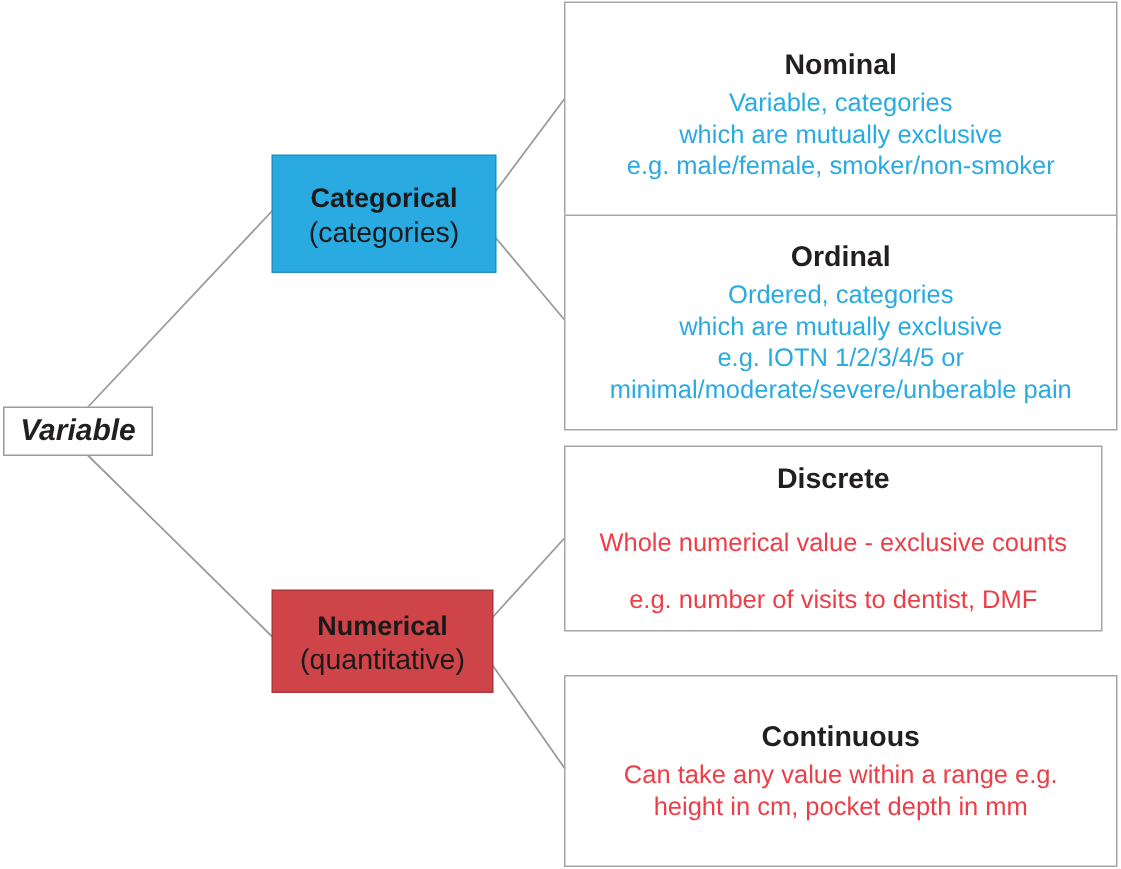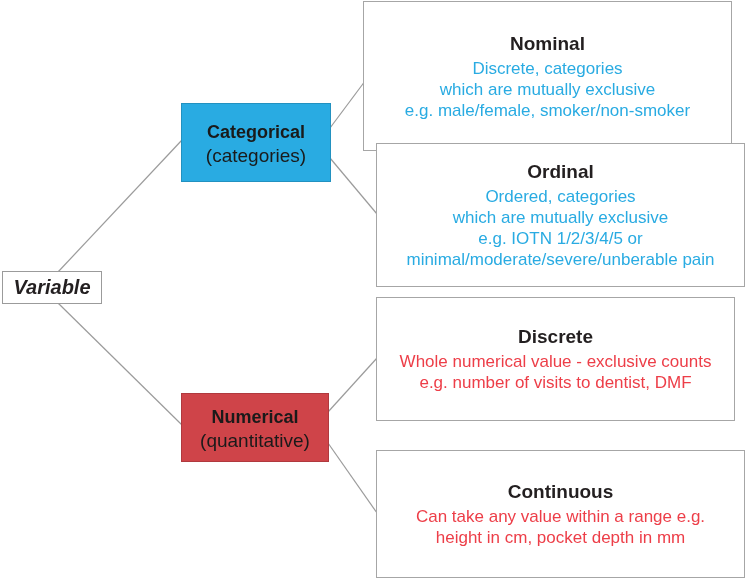--- a/index.html
+++ b/index.html
@@ -94,36 +94,36 @@
   <div class="node branch-box bg-blue" style="left:181px; top:103px; width:150px; height:79px;">
     <div class="branch-label">Categorical</div>
     <div class="branch-sublabel">(categories)</div>
   </div>
 
   <div class="node branch-box bg-red" style="left:181px; top:393px; width:148px; height:69px;">
     <div class="branch-label">Numerical</div>
     <div class="branch-sublabel">(quantitative)</div>
   </div>
 
-  <div class="node leaf-box" style="left:363px; top:1px; width:369px; height:150px;">
+  <div class="node leaf-box" style="left:376px; top:1px; width:369px; height:150px;">
     <div class="leaf-title">Nominal</div>
-    <div class="leaf-line text-blue">Discrete, categories</div>
+    <div class="leaf-line text-blue">Variable, categories</div>
     <div class="leaf-line text-blue">which are mutually exclusive</div>
     <div class="leaf-line text-blue">e.g. male/female, smoker/non-smoker</div>
   </div>
 
   <div class="node leaf-box" style="left:376px; top:143px; width:369px; height:144px;">
     <div class="leaf-title">Ordinal</div>
     <div class="leaf-line text-blue">Ordered, categories</div>
     <div class="leaf-line text-blue">which are mutually exclusive</div>
     <div class="leaf-line text-blue">e.g. IOTN 1/2/3/4/5 or</div>
     <div class="leaf-line text-blue">minimal/moderate/severe/unberable pain</div>
   </div>
 
-  <div class="node leaf-box" style="left:376px; top:297px; width:359px; height:124px;">
+  <div class="node leaf-box" style="left:376px; top:297px; width:359px; height:124px;gap:17px;">
     <div class="leaf-title">Discrete</div>
     <div class="leaf-line text-red">Whole numerical value - exclusive counts</div>
     <div class="leaf-line text-red">e.g. number of visits to dentist, DMF</div>
   </div>
 
   <div class="node leaf-box" style="left:376px; top:450px; width:369px; height:128px;">
     <div class="leaf-title">Continuous</div>
     <div class="leaf-line text-red">Can take any value within a range e.g.</div>
     <div class="leaf-line text-red">height in cm, pocket depth in mm</div>
   </div>

